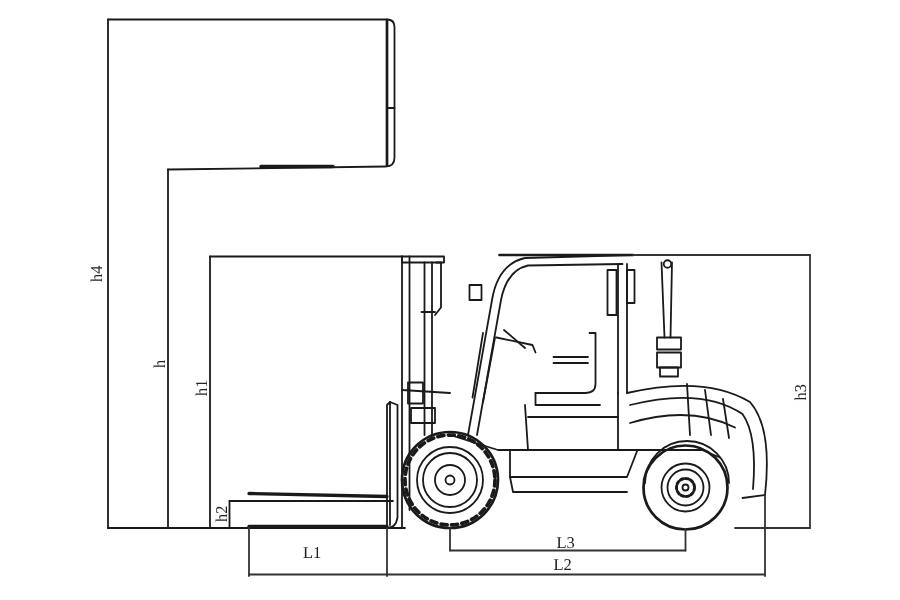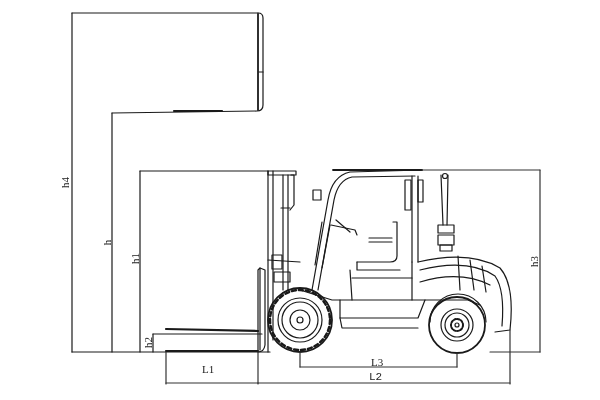--- a/index.html
+++ b/index.html
@@ -142,14 +142,14 @@
   </g>
 </svg>
 
 <span class="lbl vert" style="left:60px; top:177px;">h4</span>
 <span class="lbl vert" style="left:105px; top:237px;">h</span>
 <span class="lbl vert" style="left:130px; top:253px;">h1</span>
 <span class="lbl vert" style="left:143px; top:337px;">h2</span>
 <span class="lbl vert" style="left:529px; top:256px;">h3</span>
 <span class="lbl" style="left:202px; top:364px;">L1</span>
 <span class="lbl" style="left:371px; top:357px;">L3</span>
-<span class="lbl" style="left:369px; top:372px;font-family:Liberation Mono, monospace;">L2</span>
+<span class="lbl" style="left:369px; top:372px;">L2</span>
 </div>
 
 </body></html>

